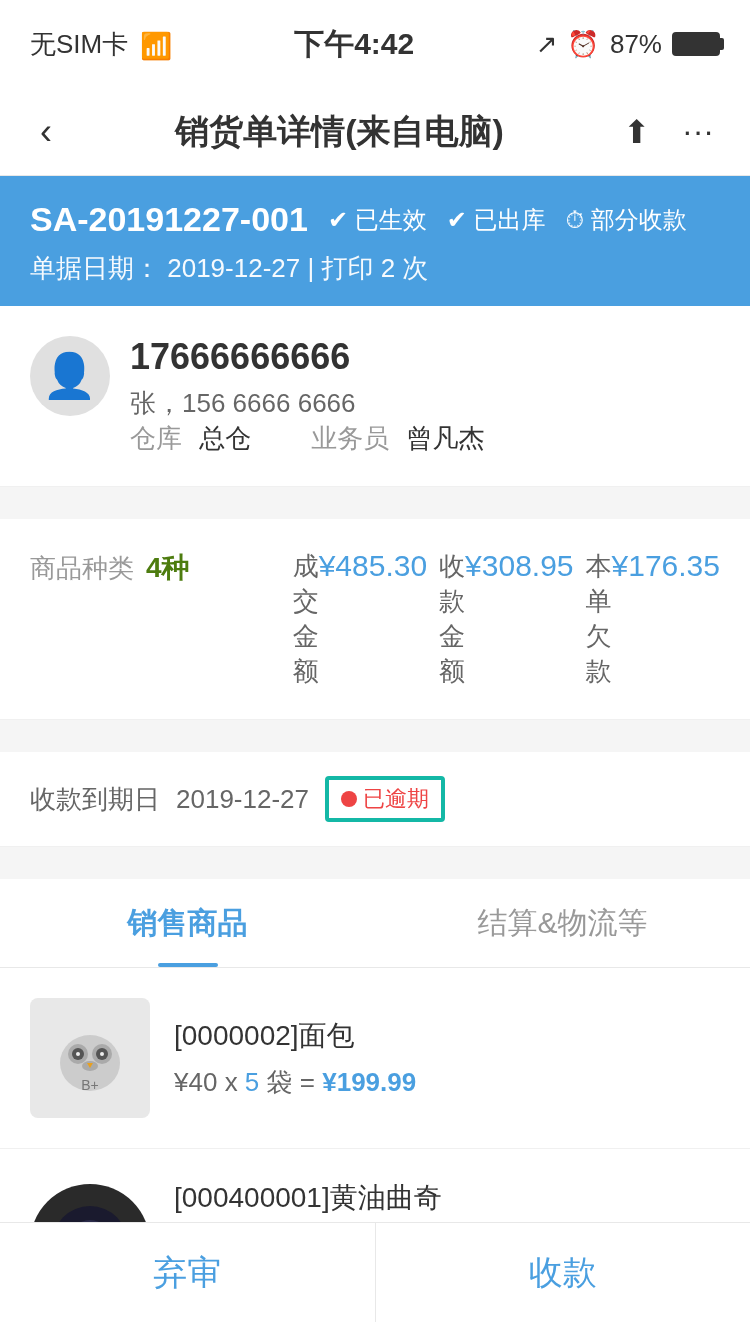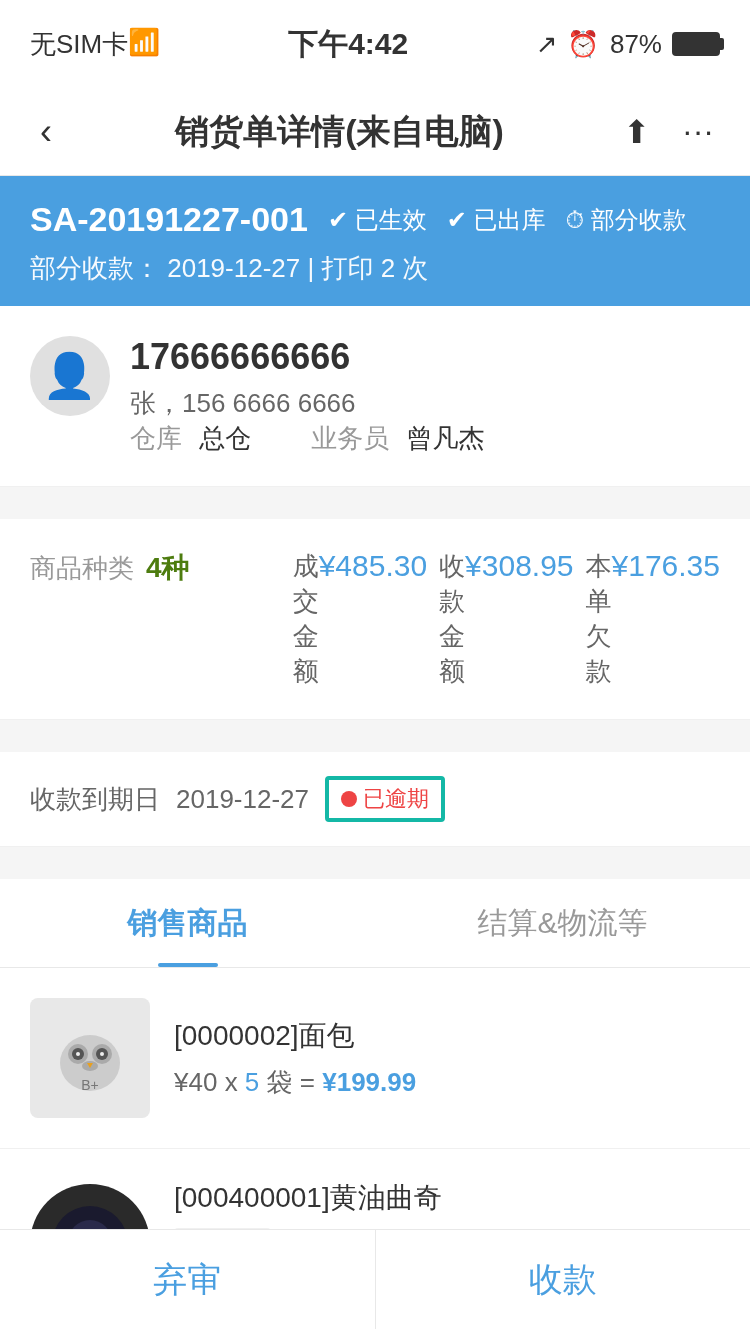--- a/index.html
+++ b/index.html
@@ -18,21 +18,21 @@
       width: 750px;
       height: 88px;
       background: #fff;
       display: flex;
       align-items: center;
       justify-content: space-between;
       padding: 0 30px;
       font-size: 26px;
       font-weight: 500;
     }
-    .status-left { display: flex; align-items: flex-start; }
+    .status-left { display: flex; align-items: flex-end; gap: 12px; }
     .status-center { font-size: 30px; font-weight: 600; }
     .status-right { display: flex; align-items: center; gap: 10px; font-size: 26px; }
     .battery-bar {
       display: inline-block;
       width: 48px;
       height: 24px;
       border: 2px solid #333;
       border-radius: 4px;
       position: relative;
       background: #333;
@@ -297,21 +297,21 @@
     .product-price {
       font-size: 26px;
       color: #666;
     }
     .product-price .qty { color: #4A9FE0; }
     .product-price .total { color: #4A9FE0; font-weight: 600; }
 
     
     .bottom-bar {
       position: fixed;
-      bottom: 5px;
+      bottom: 12px;
       left: 0;
       width: 750px;
       height: 100px;
       background: #fff;
       border-top: 1px solid #e8e8e8;
       display: flex;
       align-items: center;
     }
     .bottom-btn {
       flex: 1;
@@ -359,21 +359,21 @@
 </div>
 
 <div class="order-header">
   <div class="order-header-top">
     <span class="order-id">SA-20191227-001</span>
     <span class="order-badge">✔ 已生效</span>
     <span class="order-badge">✔ 已出库</span>
     <span class="order-badge">⏱ 部分收款</span>
   </div>
   <div class="order-date">
-    <span>部分收款：</span>
+    <span>单据日期：</span>
     <span>2019-12-27</span>
     <span>| 打印 2 次</span>
   </div>
 </div>
 
 <div class="customer-section">
   <div class="customer-avatar">
     <span>👤</span>
   </div>
   <div class="customer-info">

